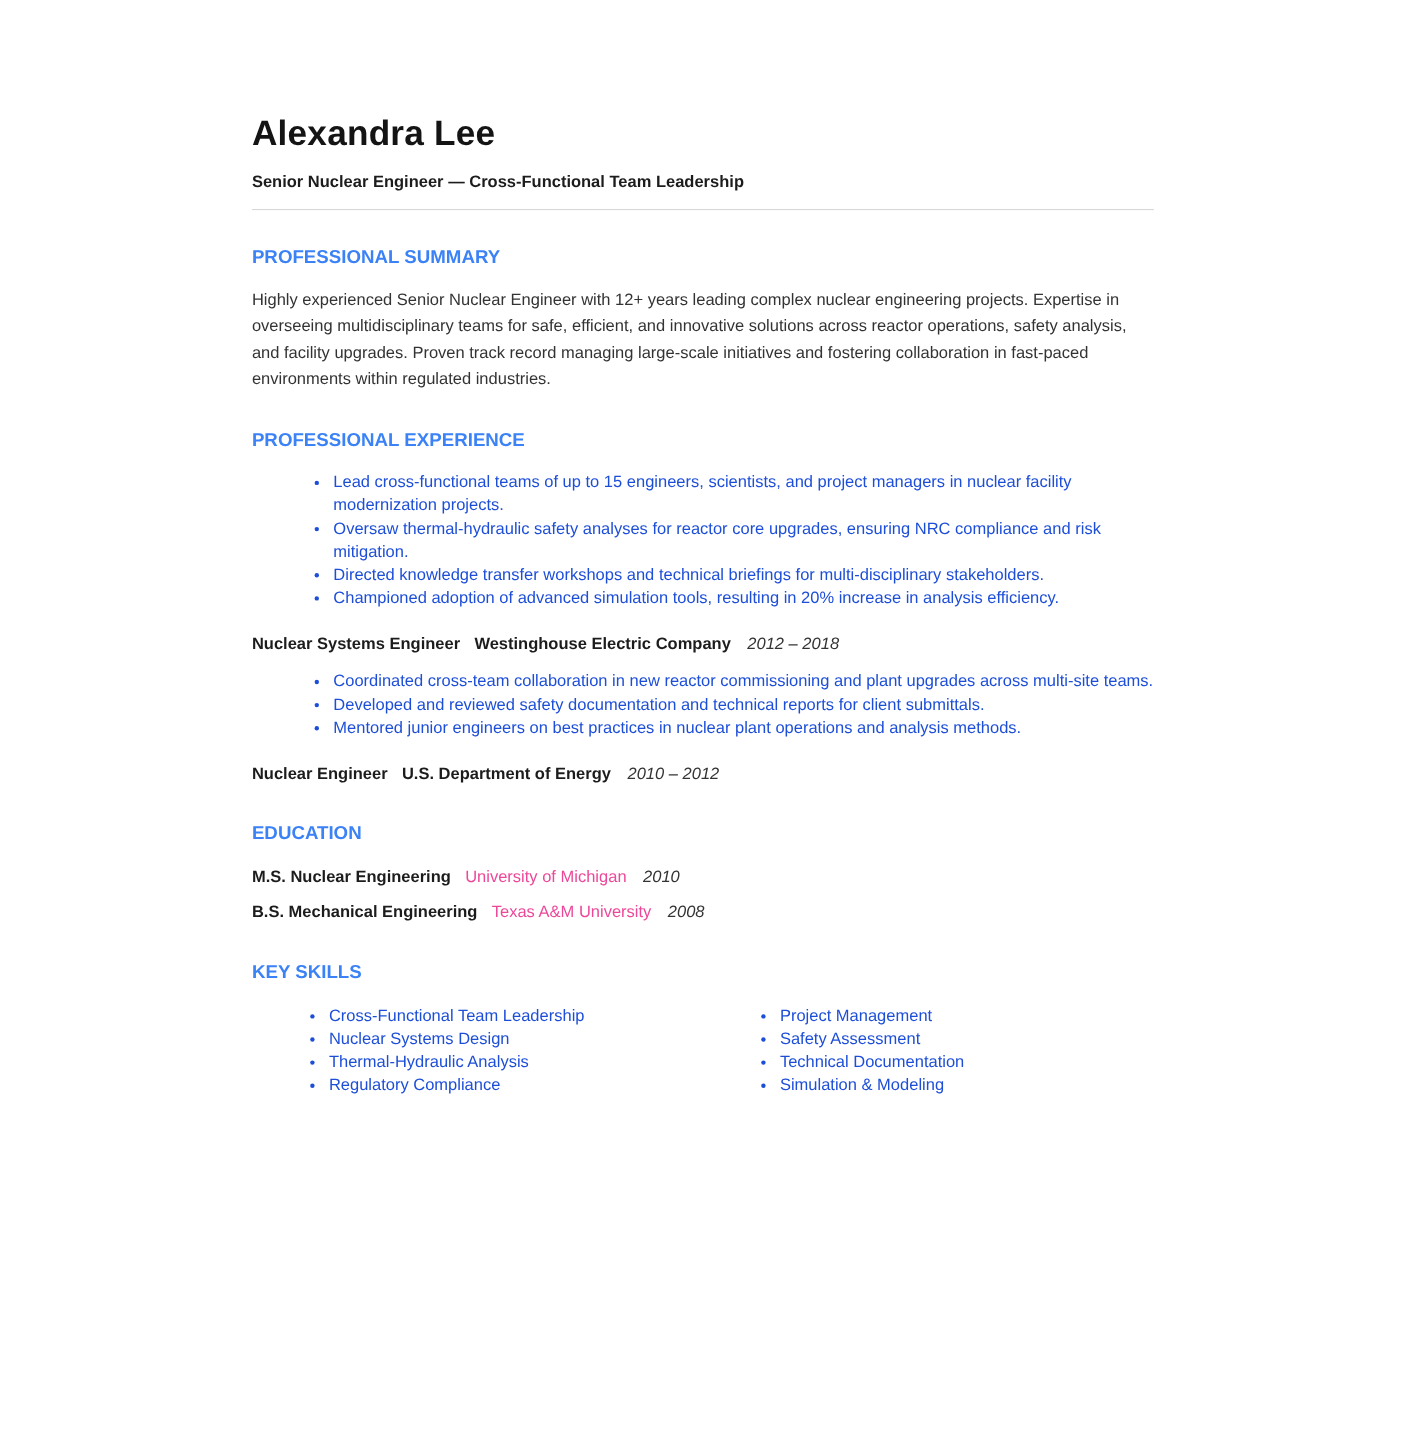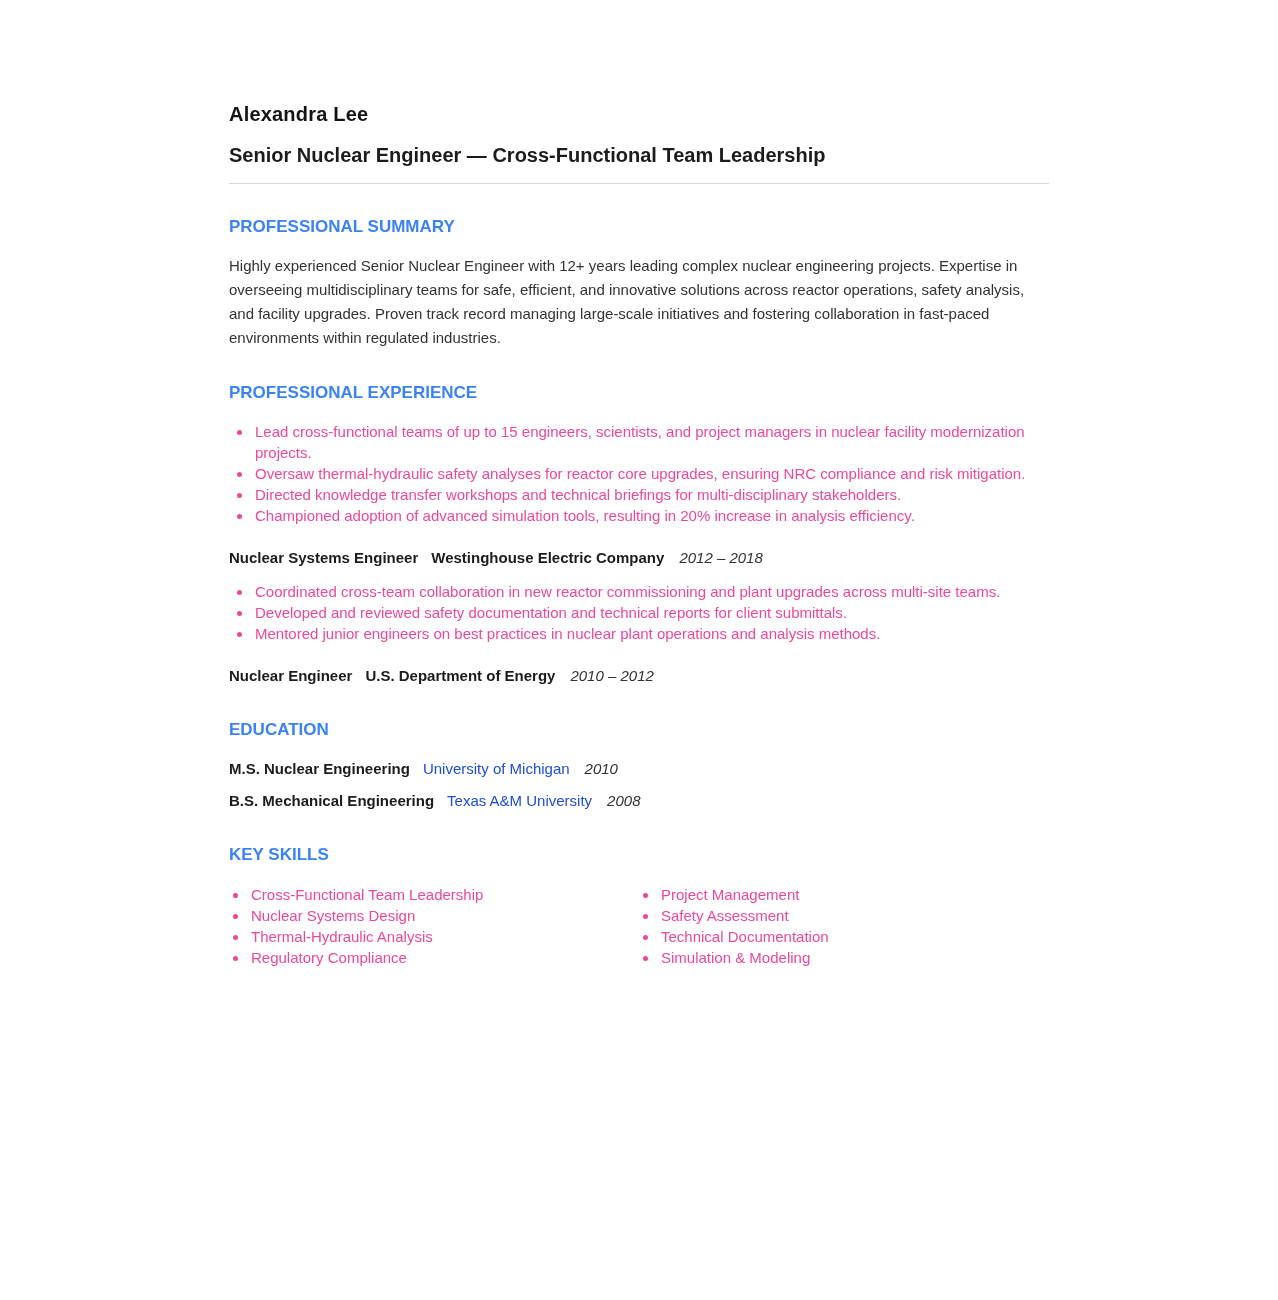--- a/index.html
+++ b/index.html
@@ -13,30 +13,30 @@
   body { min-height: 1300px; width: 1278px; overflow-x: hidden; }
   .page {
     width: 820px;
     margin: 0 auto;
     padding-top: 103px;
     padding-bottom: 240px;
   }
 
   
   .resume-name {
-    font-size: 20px;
+    font-size: 32px;
     font-weight: bold;
     line-height: 1.15;
     color: #141414;
     margin: 0;
     letter-spacing: 0.2px;
   }
   .resume-subtitle {
     margin-top: 16px;
-    font-size: 20px;
+    font-size: 15px;
     font-weight: bold;
     color: #1c1c1c;
     line-height: 1.3;
   }
   .contact-row {
     margin-top: 17px;
     display: flex;
     gap: 24px;
     font-size: 15px;
     color: #333333;
@@ -73,29 +73,30 @@
   .job-dates { font-style: italic; color: #333333; }
 
   ul.bullet-list {
     margin: 12px 0 0 0;
     padding-left: 24px;
     list-style-type: disc;
   }
   ul.bullet-list li {
     font-size: 15px;
     line-height: 21px;
-    color: #ec4899;
+    color: #1d4ed8;
     padding-left: 2px;
+    margin-left: 48px;
   }
 
   
   .edu-row { margin-top: 17px; font-size: 15px; line-height: 22px; }
   .edu-row + .edu-row { margin-top: 10px; }
   .edu-degree { font-weight: bold; color: #1c1c1c; margin-right: 13px; }
-  .edu-school { color: #1d4ed8; margin-right: 15px; }
+  .edu-school { color: #ec4899; margin-right: 15px; }
   .edu-year { font-style: italic; color: #333333; }
 
   
   .skills-grid { display: flex; margin-top: 18px; }
   .skills-col { width: 50%; }
   .skills-grid ul.bullet-list { margin-top: 0; padding-left: 20px; }
   .skills-grid ul.bullet-list li { line-height: 21px; }
 </style>
 </head>
 <body>

